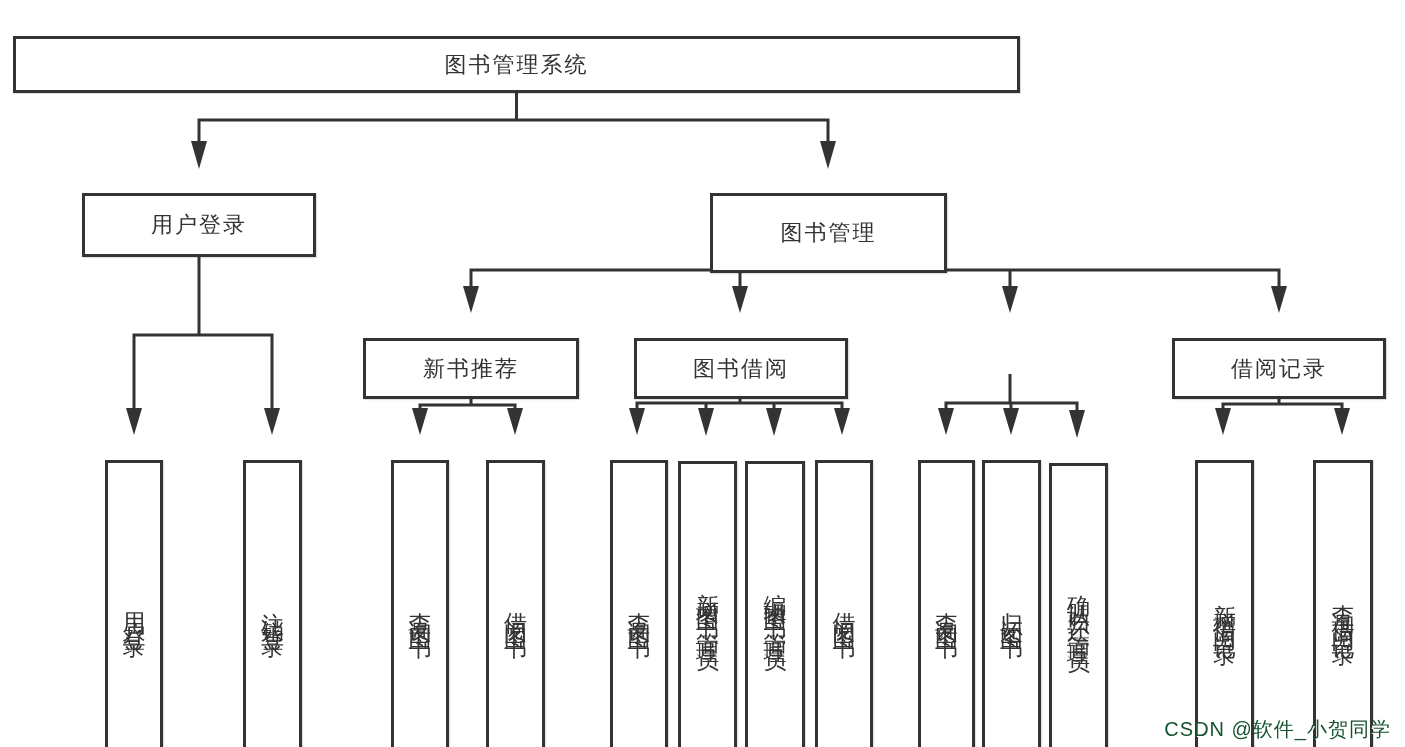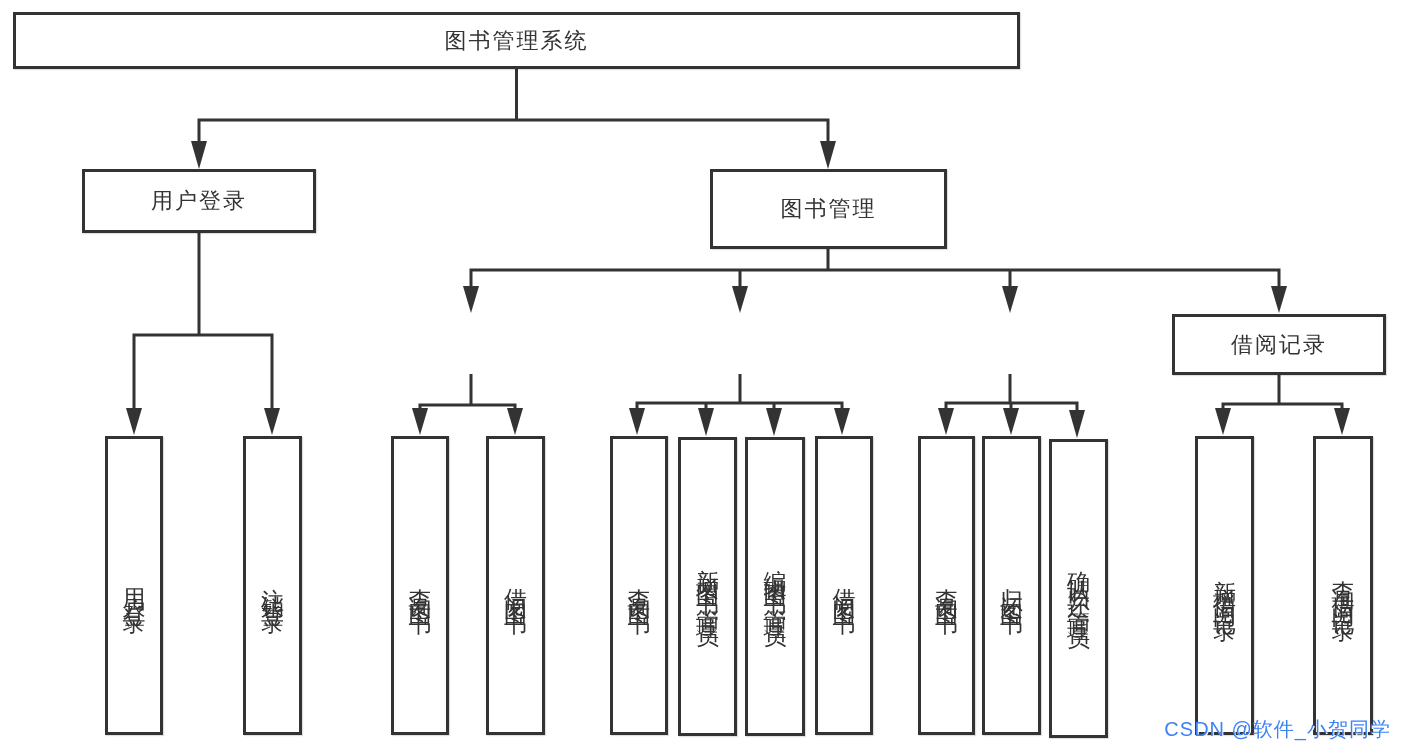--- a/index.html
+++ b/index.html
@@ -23,39 +23,40 @@
   .node {
     position: absolute;
     box-sizing: border-box;
     border: 3px solid #333333;
     background: #ffffff;
     color: #333333;
     display: flex;
     align-items: center;
     justify-content: center;
     box-shadow: 1px 1px 1px rgba(0,0,0,0.12);
+    margin-top: 24px;
   }
   .hnode {
     font-size: 22px;
     letter-spacing: 2px;
     white-space: nowrap;
   }
   .leaf {
     writing-mode: vertical-rl;
     text-orientation: mixed;
     font-size: 23px;
     letter-spacing: 8px;
     line-height: 1;
   }
   .watermark {
     position: absolute;
     right: 14px;
     bottom: 4px;
     font-size: 20px;
-    color: #3b82f6;
+    color: #14532d;
     letter-spacing: 1px;
     text-shadow: 1px 1px 0 #ffffff;
     white-space: nowrap;
   }
 </style>
 </head>
 <body>
 
 <div id="canvas">
 
@@ -104,20 +105,22 @@
       <polygon points="1215,408 1231,408 1223,435"></polygon>
       <polygon points="1334,408 1350,408 1342,435"></polygon>
     </g>
   </svg>
 
   <div class="node hnode" style="left:13px; top:12px; width:1007px; height:57px;">图书管理系统</div>
 
   <div class="node hnode" style="left:82px; top:169px; width:234px; height:64px;">用户登录</div>
   <div class="node hnode" style="left:710px; top:169px; width:237px; height:80px;">图书管理</div>
 
+  <div class="node hnode" style="left:363px; top:314px; width:216px; height:61px;">新书推荐</div>
+  <div class="node hnode" style="left:634px; top:314px; width:214px; height:61px;">图书借阅</div>
   <div class="node hnode" style="left:1172px; top:314px; width:214px; height:61px;">借阅记录</div>
 
   <div class="node leaf" style="left:105px; top:436px; width:58px; height:299px;">用户登录</div>
   <div class="node leaf" style="left:243px; top:436px; width:59px; height:299px;">注销登录</div>
 
   <div class="node leaf" style="left:391px; top:436px; width:58px; height:299px;">查询图书</div>
   <div class="node leaf" style="left:486px; top:436px; width:59px; height:299px;">借阅图书</div>
 
   <div class="node leaf" style="left:610px; top:436px; width:58px; height:299px;">查询图书</div>
   <div class="node leaf" style="left:678px; top:437px; width:59px; height:299px;">新增图书（管理员）</div>

